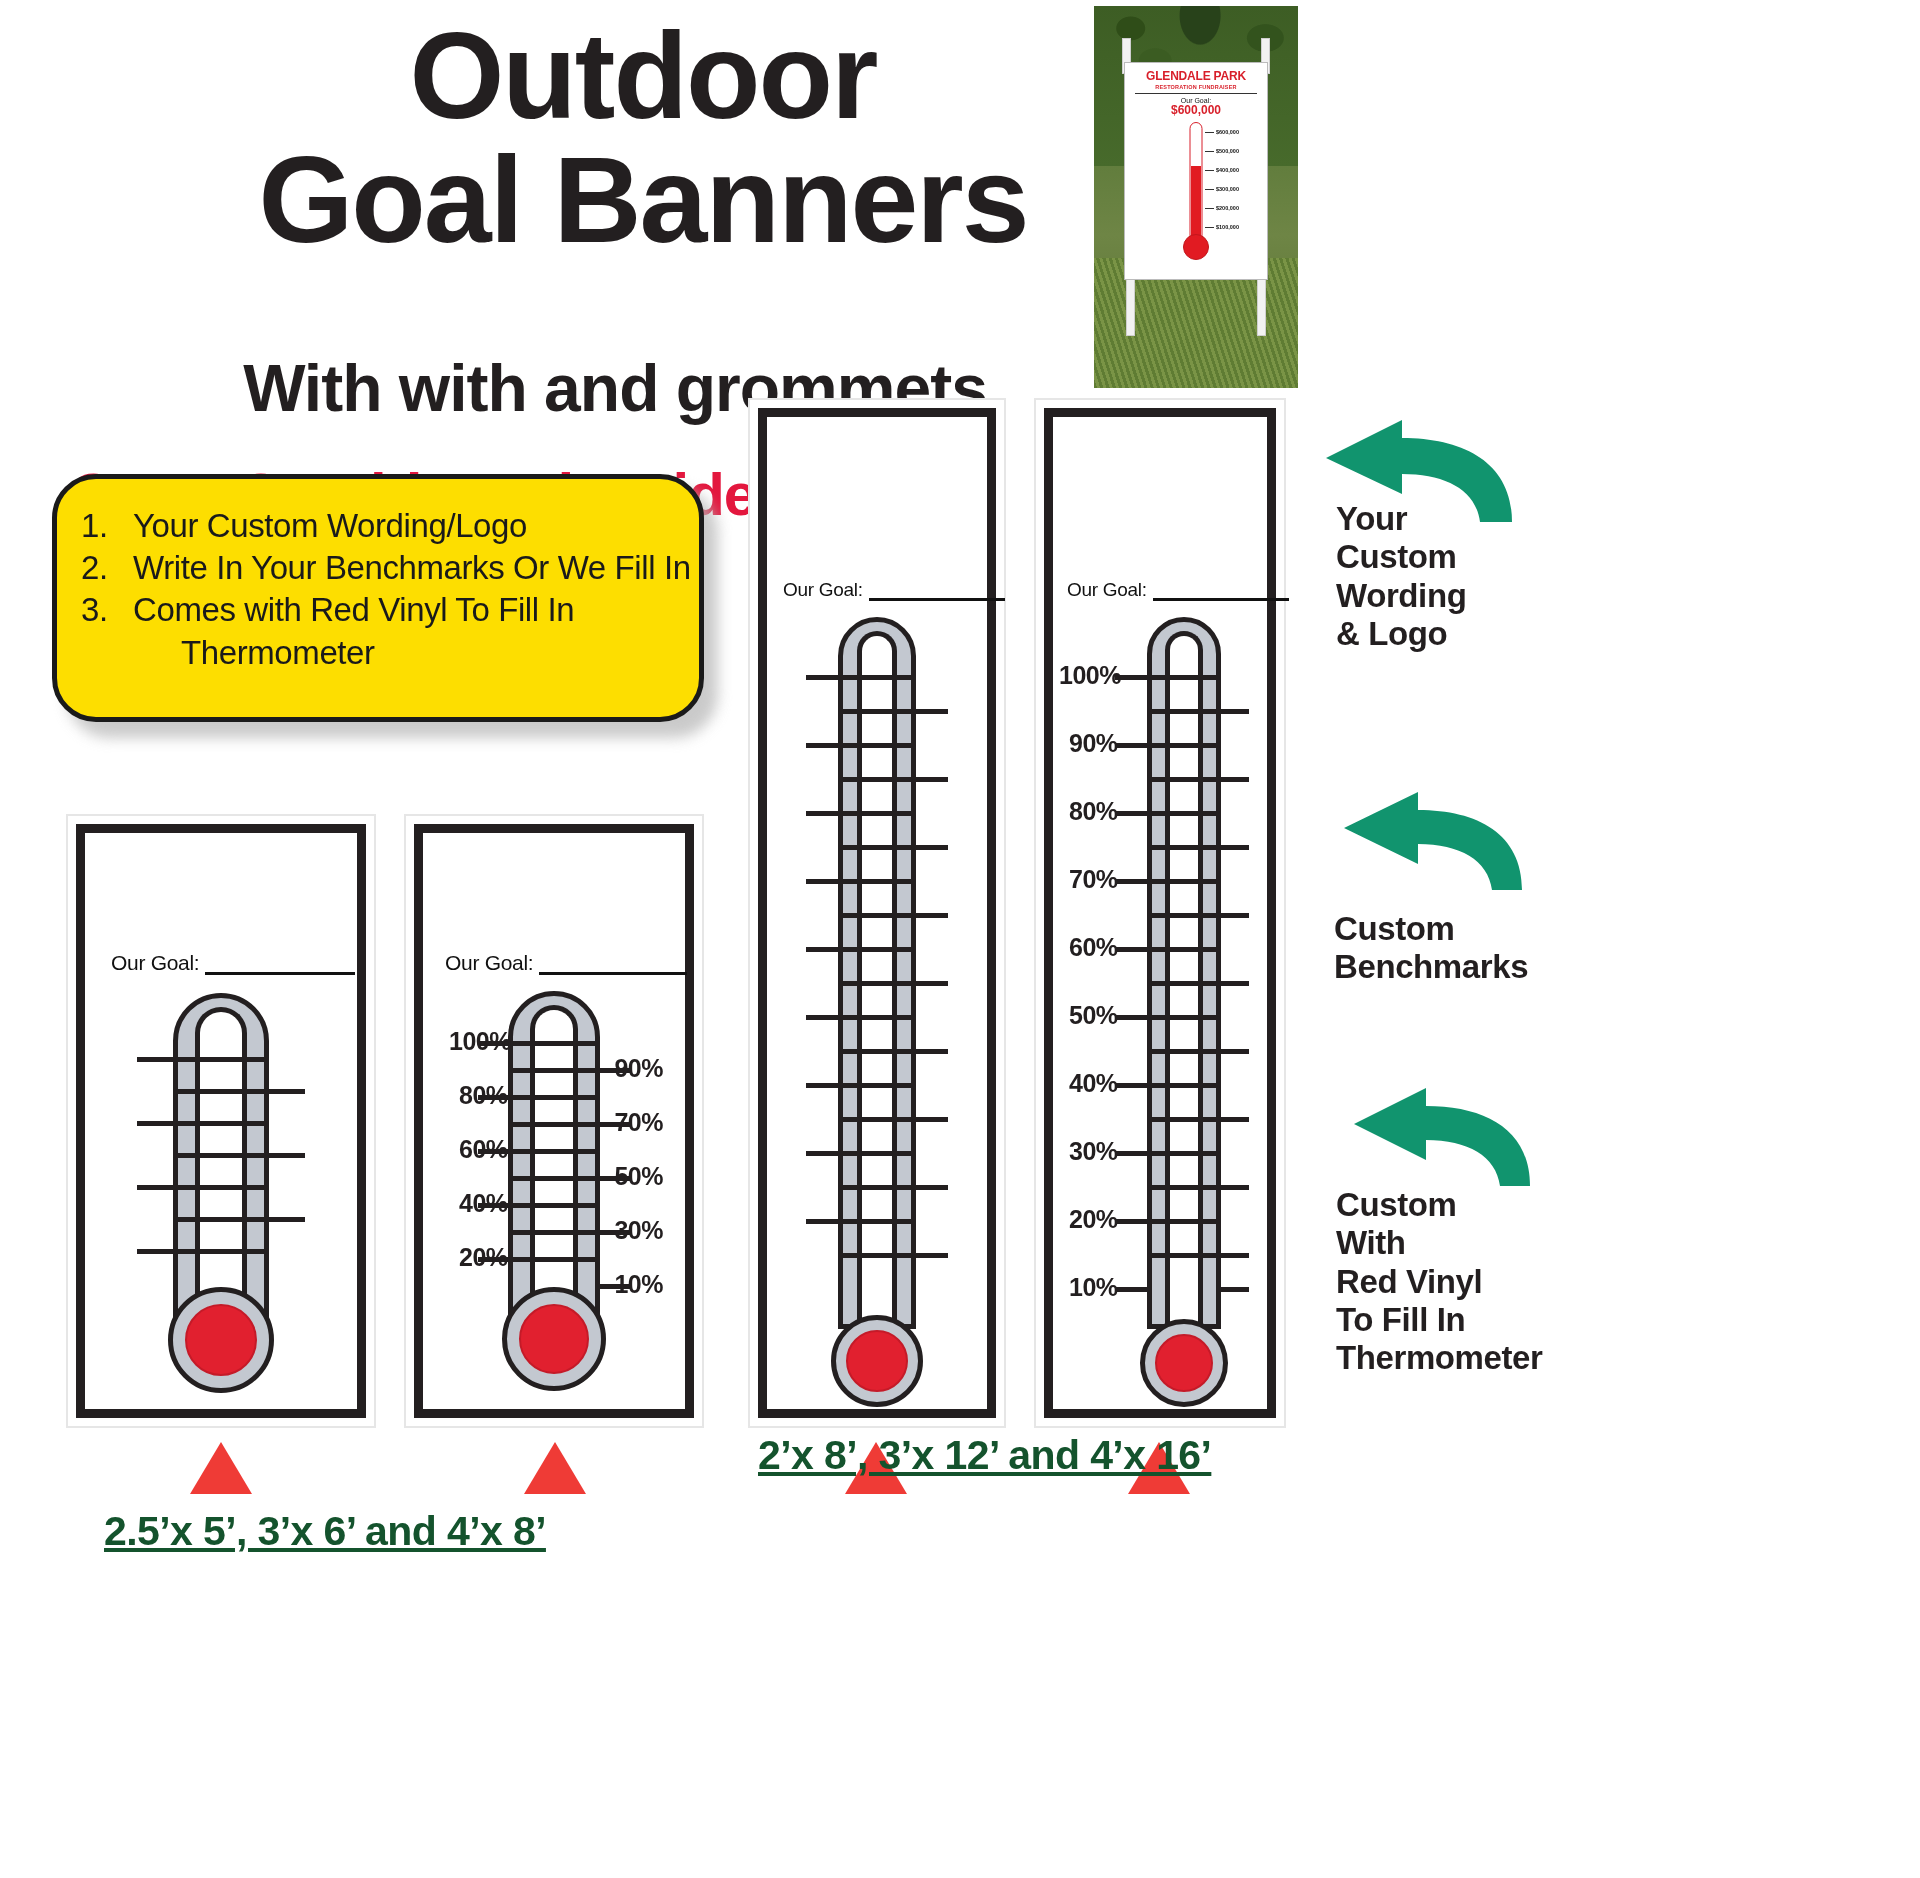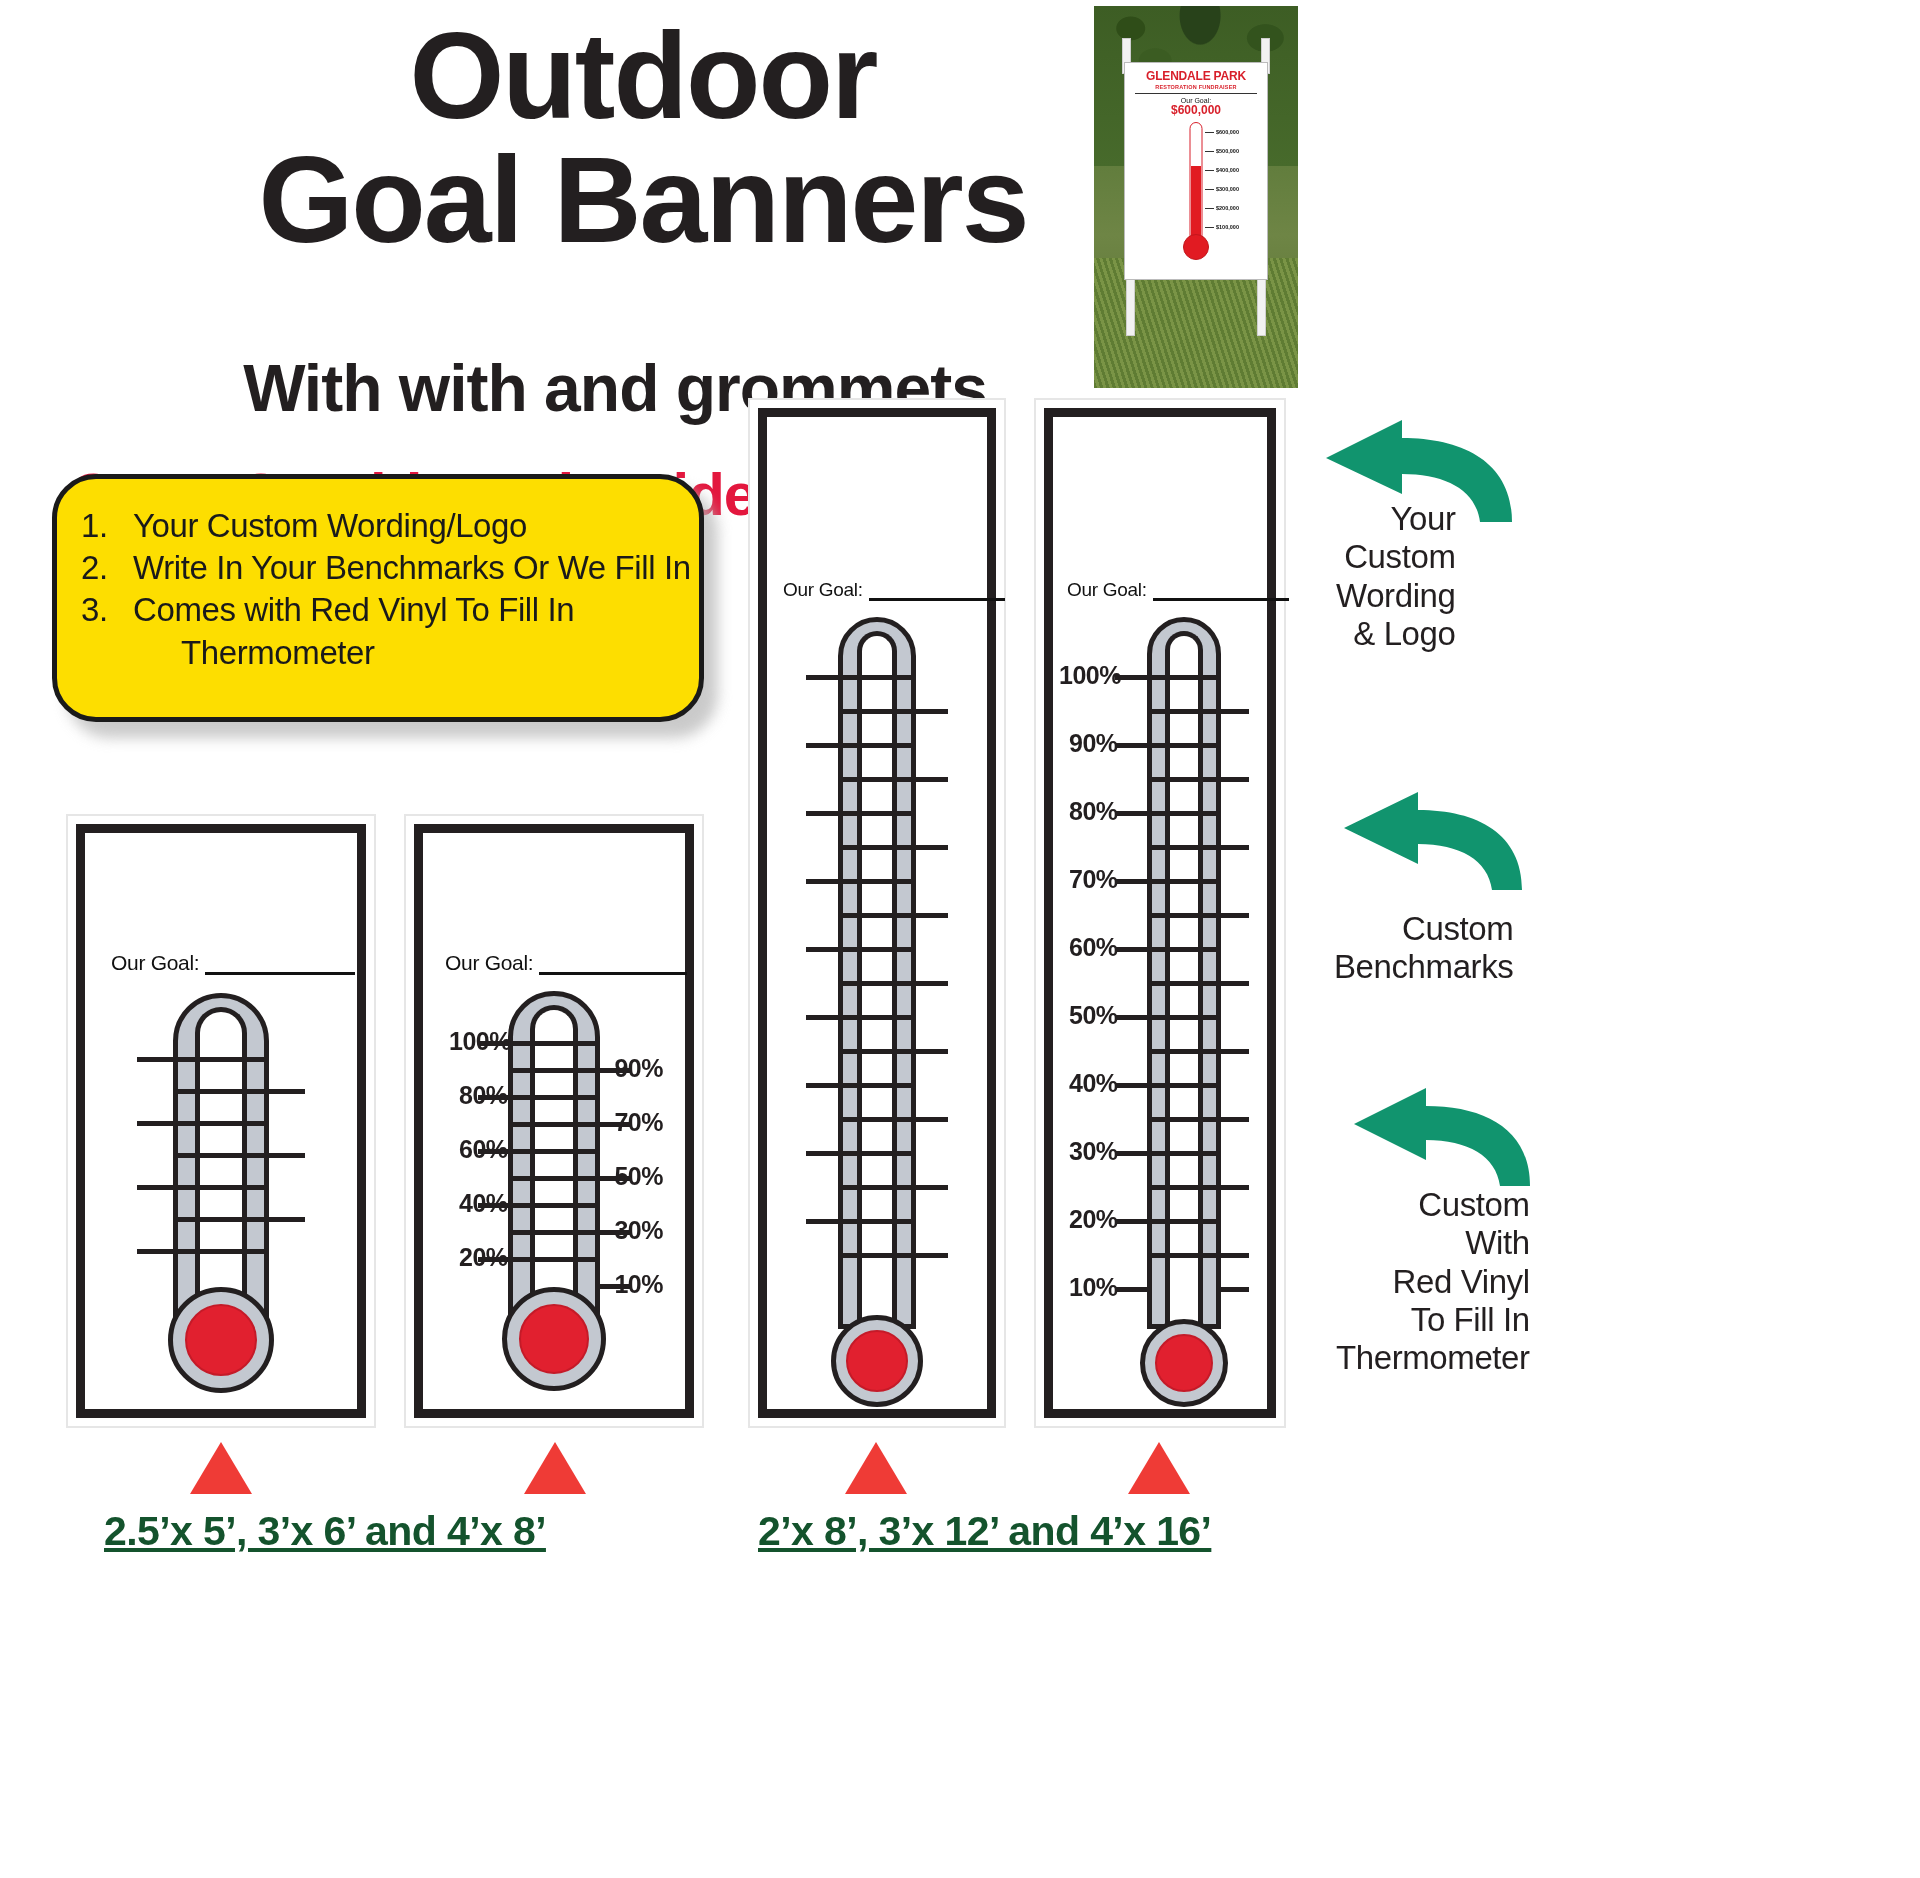--- a/index.html
+++ b/index.html
@@ -194,22 +194,22 @@
     position: absolute; background: #231f20; height: 5px;
   }
   .pct {
     position: absolute; font-size: 25px; font-weight: bold; color: #231f20;
     transform: translateY(-50%); white-space: nowrap; letter-spacing: -.5px;
   }
 
   
   .arrow-svg { position: absolute; }
   .rt-cap {
-    position: absolute; font-size: 33px; font-weight: normal;
-    color: #231f20; line-height: 1.16; letter-spacing: -.4px; text-align: right;
+    position: absolute; font-size: 33px; font-weight: bold;
+    color: #231f20; line-height: 1.16; letter-spacing: -.4px;
   }
 
   
   .tri {
     position: absolute; width: 0; height: 0;
     border-left: 31px solid transparent;
     border-right: 31px solid transparent;
     border-bottom: 52px solid #ef3b36;
   }
   .bottom-cap {
@@ -518,15 +518,15 @@
     <div>To Fill In</div>
     <div>Thermometer</div>
   </div>
 
   <div class="tri" style="left:190px;  top:1442px;"></div>
   <div class="tri" style="left:524px;  top:1442px;"></div>
   <div class="tri" style="left:845px;  top:1442px;"></div>
   <div class="tri" style="left:1128px; top:1442px;"></div>
 
   <div class="bottom-cap" style="left:104px; top:1508px;">2.5’x 5’, 3’x 6’ and 4’x 8’</div>
-  <div class="bottom-cap" style="left:758px; top:1508px;">2’x 8’, 3’x 12’ and 4’x 16’</div>
+  <div class="bottom-cap" style="left:758px; top:1432px;">2’x 8’, 3’x 12’ and 4’x 16’</div>
 
 </div>
 
 </body></html>

